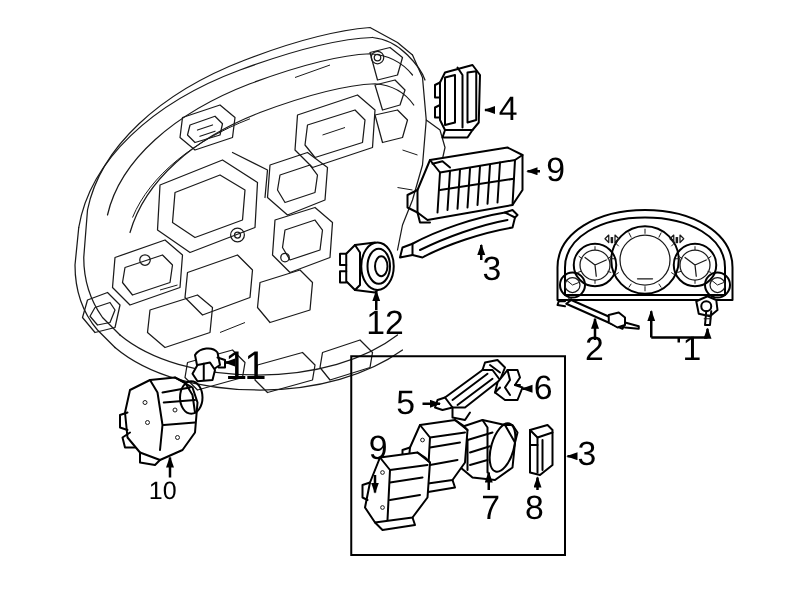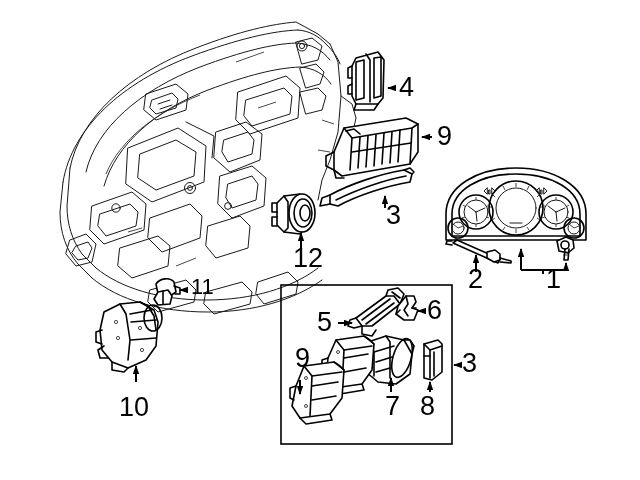--- a/index.html
+++ b/index.html
@@ -375,19 +375,19 @@
 
   <div class="lbl" style="left:546px;top:266px;font-size:27px;">1</div>
   <div class="lbl" style="left:468px;top:266px;font-size:27px;">2</div>
   <div class="lbl" style="left:462px;top:350px;font-size:27px;">3</div>
   <div class="lbl" style="left:399px;top:74px;font-size:27px;">4</div>
   <div class="lbl" style="left:317px;top:309px;font-size:27px;">5</div>
   <div class="lbl" style="left:427px;top:297px;font-size:27px;">6</div>
   <div class="lbl" style="left:385px;top:393px;font-size:27px;">7</div>
   <div class="lbl" style="left:420px;top:393px;font-size:27px;">8</div>
   <div class="lbl" style="left:295px;top:345px;font-size:27px;">9</div>
-  <div class="lbl" style="left:119px;top:394px;font-size:27px;">10</div>
-  <div class="lbl" style="left:191px;top:276px;font-size:22px;">11</div>
+  <div class="lbl" style="left:119px;top:383px;font-size:20px;">10</div>
+  <div class="lbl" style="left:180px;top:276px;font-size:32px;">11</div>
   <div class="lbl" style="left:437px;top:123px;font-size:27px;">9</div>
   <div class="lbl" style="left:386px;top:202px;font-size:27px;">3</div>
   <div class="lbl" style="left:293px;top:245px;font-size:27px;">12</div>
 
 </div>
 
 </body></html>

